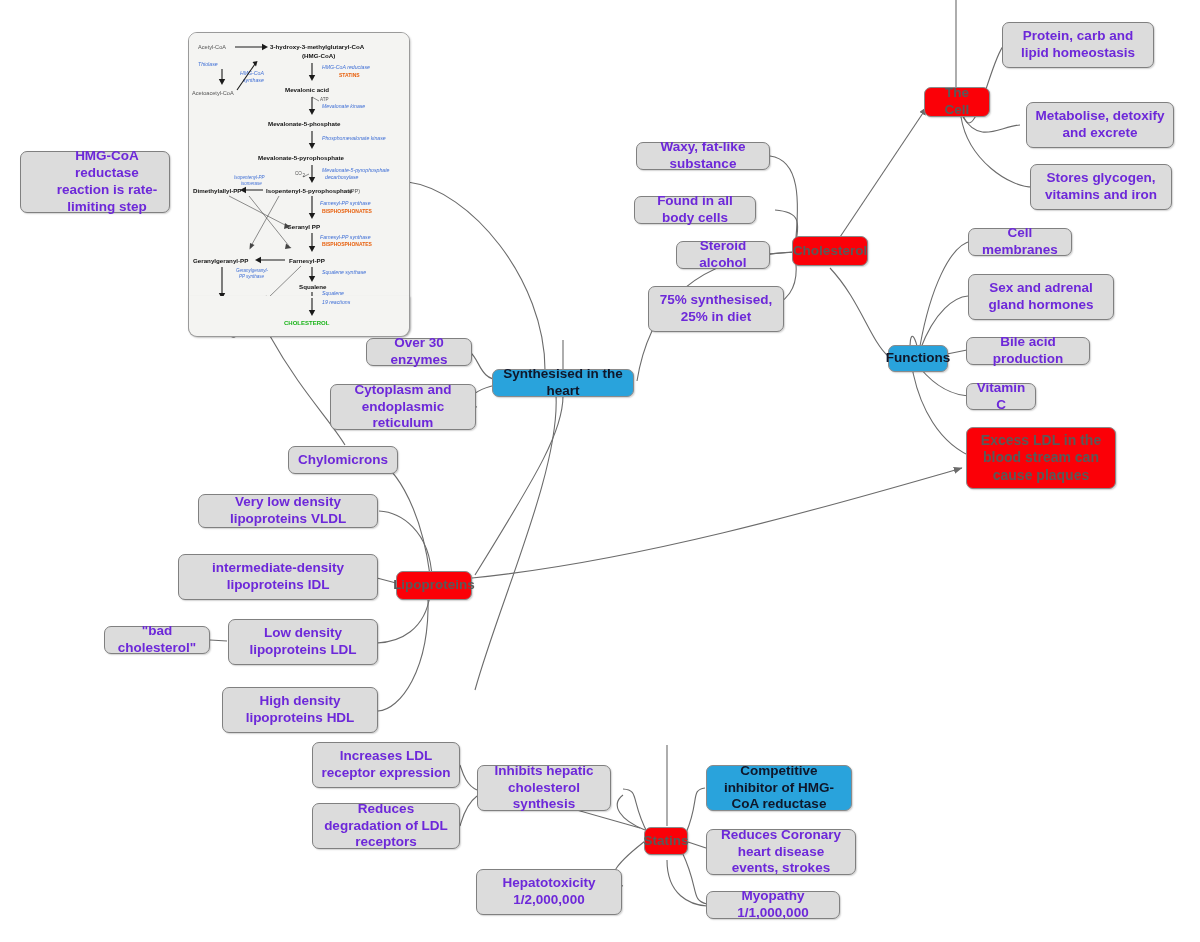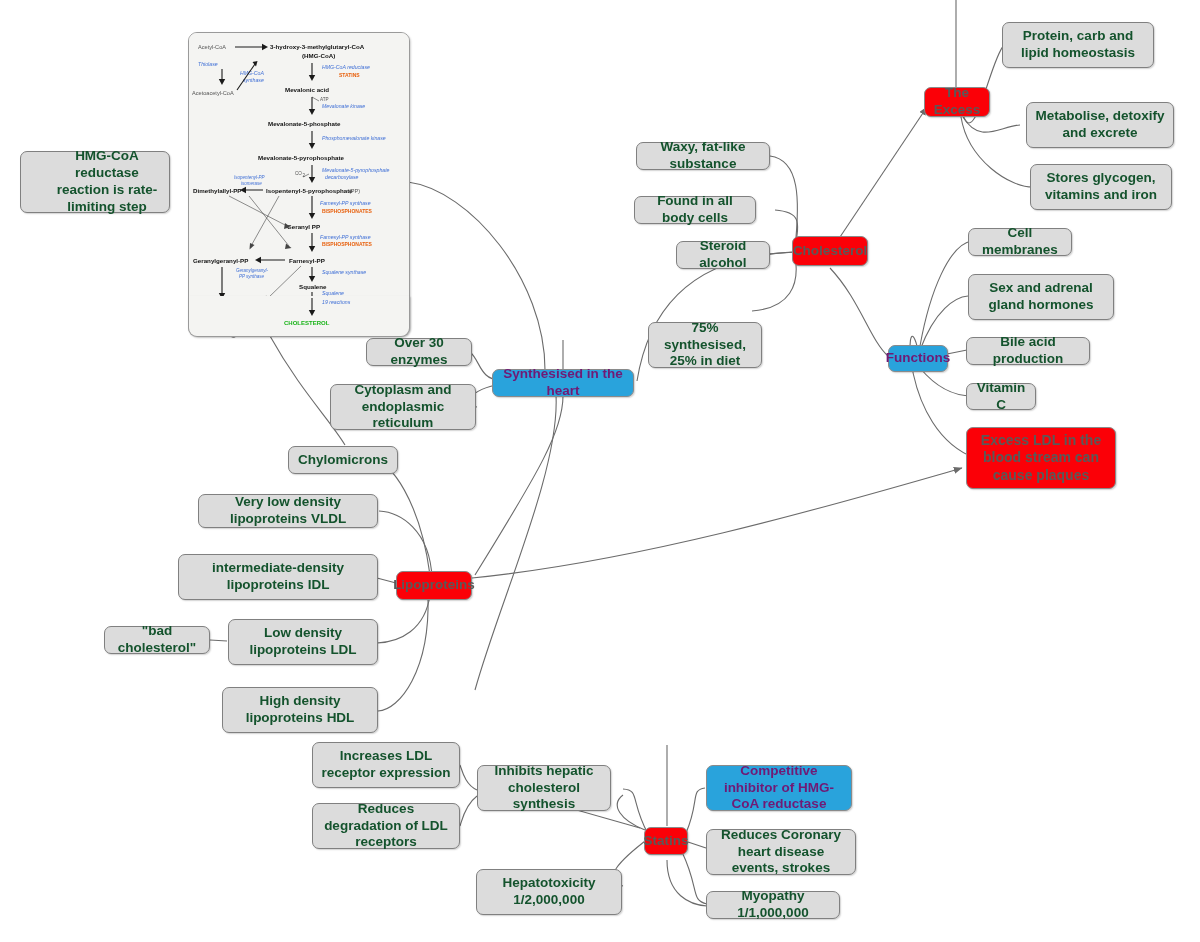--- a/index.html
+++ b/index.html
@@ -28,36 +28,36 @@
   .node {
     position: absolute;
     box-sizing: border-box;
     display: flex;
     align-items: center;
     justify-content: center;
     text-align: center;
     border-radius: 7px;
     border: 1px solid #808080;
     background: #dcdcdc;
-    color: #14532d;
+    color: #6d28d9;
     font-weight: bold;
     font-size: 13.5px;
     line-height: 1.25;
     padding: 4px 8px;
     box-shadow: 1px 1px 1.5px rgba(0,0,0,0.18);
   }
   .node.red {
     background: #fb0007;
     border-color: #8a8a8a;
     color: #595959;
   }
   .node.blue {
     background: #29a3dc;
     border-color: #8a8a8a;
-    color: #701a75;
+    color: #0f172a;
   }
   .node.big {
     font-size: 14px;
   }
   
   #pathway-figure {
     position: absolute;
     left: 188px;
     top: 32px;
     width: 220px;
@@ -280,25 +280,25 @@
   </div>
 
   <div class="node" style="left:20px; top:151px; width:150px; height:62px;padding-left:32px;">HMG-CoA reductase reaction is rate-limiting step</div>
 
   <div class="node" style="left:636px; top:142px; width:134px; height:28px;">Waxy, fat-like substance</div>
 
   <div class="node" style="left:634px; top:196px; width:122px; height:28px;">Found in all body cells</div>
 
   <div class="node" style="left:676px; top:241px; width:94px; height:28px;">Steroid alcohol</div>
 
-  <div class="node" style="left:648px; top:286px; width:114px; height:46px;margin-top:36px;">75% synthesised, 25% in diet</div>
+  <div class="node" style="left:648px; top:286px; width:136px; height:46px;">75% synthesised, 25% in diet</div>
 
   <div class="node red" style="left:792px; top:236px; width:76px; height:30px;">Cholesterol</div>
 
-  <div class="node red" style="left:924px; top:87px; width:66px; height:30px;">The Excess</div>
+  <div class="node red" style="left:924px; top:87px; width:66px; height:30px;">The Cell</div>
 
   <div class="node" style="left:1002px; top:22px; width:152px; height:46px;">Protein, carb and lipid homeostasis</div>
 
   <div class="node" style="left:1026px; top:102px; width:148px; height:46px;">Metabolise, detoxify and excrete</div>
 
   <div class="node" style="left:1030px; top:164px; width:142px; height:46px;">Stores glycogen, vitamins and iron</div>
 
   <div class="node blue" style="left:888px; top:345px; width:60px; height:27px;">Functions</div>
 
   <div class="node" style="left:968px; top:228px; width:104px; height:28px;">Cell membranes</div>

